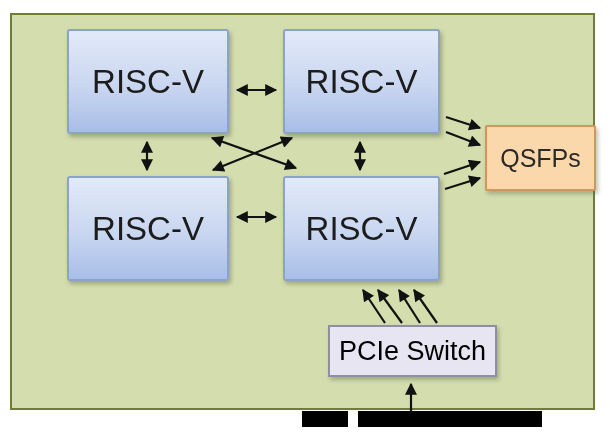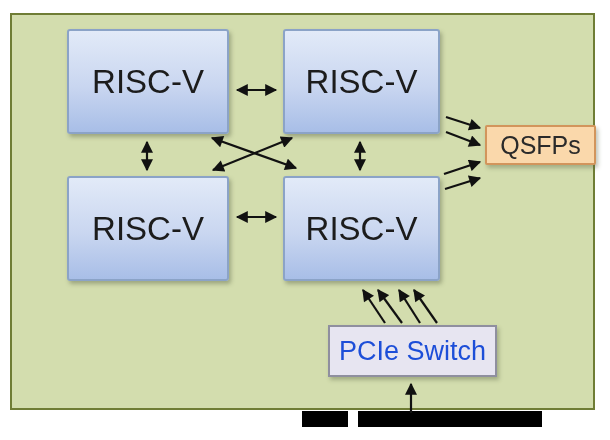--- a/index.html
+++ b/index.html
@@ -17,30 +17,30 @@
     box-sizing:border-box;color:#1c1c1c;
   }
   .riscv{
     width:162px;height:105px;
     background:linear-gradient(to bottom,#e2eaf8 0%,#c9d6f0 55%,#a8bee7 100%);
     border:2px solid #8ba3c7;border-radius:3px;
     box-shadow:2px 3px 4px rgba(90,100,70,0.45);
     font-size:33px;font-weight:400;
   }
   .qsfps{
-    left:485px;top:125px;width:111px;height:40px;
+    left:485px;top:125px;width:111px;height:66px;
     background:#fad8ab;border:2px solid #d2955c;border-radius:2px;
     box-shadow:2px 3px 4px rgba(90,100,70,0.40);
     font-size:25px;color:#2a2a2a;
   }
   .switch{
     left:328px;top:325px;width:169px;height:52px;
     background:#e7e5f1;border:2px solid #8f8f9f;
     box-shadow:2px 3px 4px rgba(90,100,70,0.40);
-    font-size:27px;color:#1d4ed8;
+    font-size:27px;color:#000000;
   }
   .card-label{
     position:absolute;left:68px;top:355px;font-size:34px;color:#1c1c1c;
   }
   .bar{position:absolute;background:#000000;height:16px;top:411px;}
   .bar-short{left:302px;width:46px;}
   .bar-long{left:358px;width:184px;}
   .wires{position:absolute;left:0;top:0;width:610px;height:440px;pointer-events:none;}
   .wires line{stroke:#111111;stroke-width:2.2px;}
 </style>

